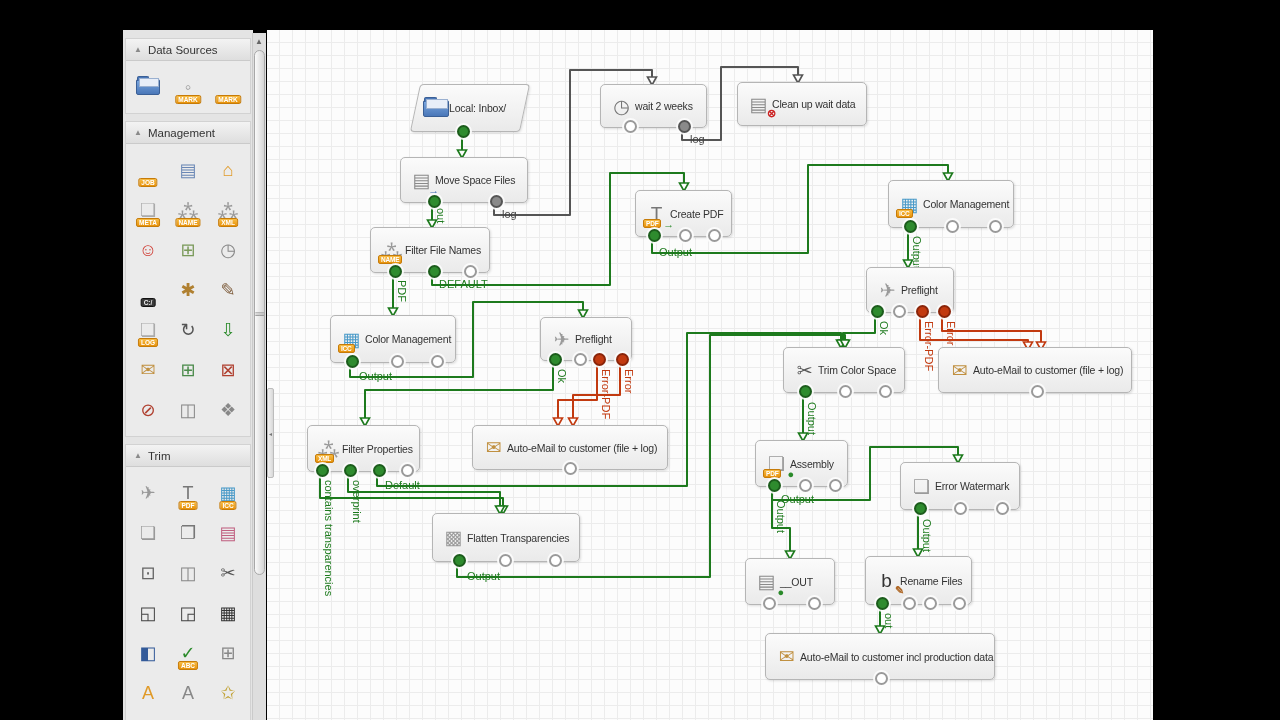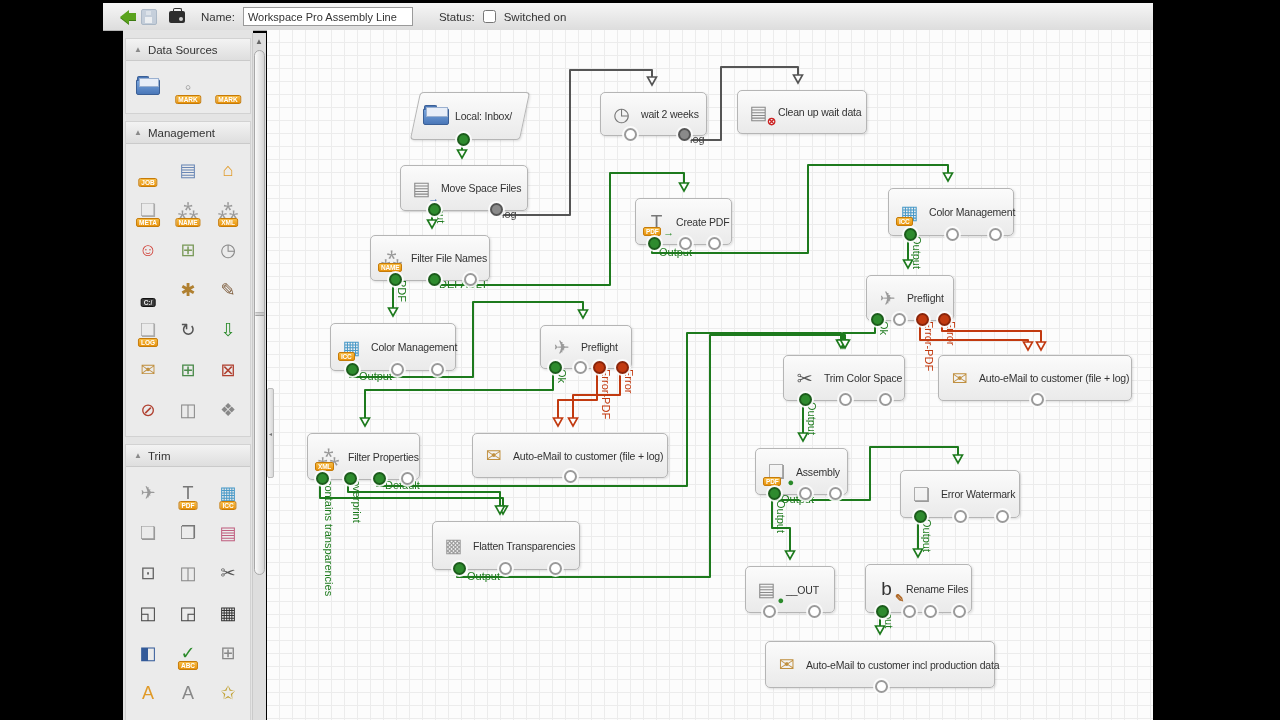--- a/index.html
+++ b/index.html
@@ -44,58 +44,42 @@
     background:linear-gradient(90deg,#fafafa,#d5d5d5);box-sizing:border-box;cursor:pointer;}
   #sbar-grip{position:absolute;left:0;right:0;top:258px;text-align:center;font-size:9px;color:#888;letter-spacing:-1px;}
   #splitter{position:absolute;left:267px;top:388px;width:7px;height:90px;background:linear-gradient(90deg,#f2f2f2,#d8d8d8);
     border:1px solid #bcbcbc;border-radius:2px;box-sizing:border-box;font-size:6px;color:#777;display:flex;align-items:center;justify-content:center;cursor:pointer;}
   
   #canvas{position:absolute;left:267px;top:30px;width:886px;height:690px;background-color:#fcfcfc;
     background-image:repeating-linear-gradient(to right,transparent 0 12px,#ececec 12px 13px),
                      repeating-linear-gradient(to bottom,transparent 0 12px,#ececec 12px 13px);}
   #edge-svg{position:absolute;left:0;top:0;width:886px;height:690px;}
   .node{position:absolute;border:1px solid #b5b5b5;border-radius:5px;background:linear-gradient(#fbfbfb,#eaeaea);
-    box-shadow:1px 1px 2.5px rgba(0,0,0,.13);display:flex;align-items:center;gap:6px;padding:0 7px;
-    box-sizing:border-box;font-size:10.5px;color:#333;white-space:nowrap;letter-spacing:-0.2px;cursor:pointer;margin-top:8px;}
+    box-shadow:1px 1px 2.5px rgba(0,0,0,.13);display:flex;align-items:center;gap:0;padding:0 7px;
+    box-sizing:border-box;font-size:10.5px;color:#333;white-space:nowrap;letter-spacing:-0.2px;cursor:pointer;}
   .node.skew{background:none;border:none;box-shadow:none;}
   .node.skew::before{content:'';position:absolute;inset:0;transform:skewX(-12deg);
     background:linear-gradient(#fbfbfb,#eaeaea);border:1px solid #b5b5b5;border-radius:4px;box-shadow:1px 1px 2.5px rgba(0,0,0,.13);}
   .node>*{position:relative;}
   .nicon{width:27px;height:26px;flex:none;display:flex;align-items:center;justify-content:center;position:relative;}
   .nicon .ch{font-size:19px;line-height:1;}
   .nicon .badge{left:0;transform:none;bottom:-1px;}
   .nicon .mk{position:absolute;right:-4px;bottom:-3px;font-size:11px;font-weight:bold;}
   .nicon .folder{width:24px;height:15px;background:linear-gradient(#7aa7e0,#4a77b8);border:1px solid #3a5f96;border-radius:2px;position:relative;}
   .nicon .folder::before{content:'';position:absolute;left:0;top:-4px;width:11px;height:4px;background:#4a77b8;border:1px solid #3a5f96;border-bottom:none;border-radius:2px 2px 0 0;}
   .nicon .folder::after{content:'';position:absolute;left:2px;top:-2px;width:20px;height:8px;background:#e8eef8;border:1px solid #9ab0d0;}
   .port{position:absolute;bottom:-6px;width:9px;height:9px;border-radius:50%;background:#fff;border:2px solid #9a9a9a;box-sizing:content-box;box-shadow:0 0 0 2px rgba(252,252,252,.9);cursor:pointer;}
   .port.green{background:#2e8b2e;border-color:#1c5c1c;}
   .port.red{background:#c23a10;border-color:#8a250a;}
   .port.gray{background:#8a8a8a;border-color:#555;}
 </style>
 </head>
 <body>
 
 <div id="stage">
-  <div id="toolbar">
-    <span class="tbtn">
-        <span class="back-ico"></span>
-      </span>
-    <span class="tbtn">
-        <span class="save-ico"></span>
-      </span>
-    <span class="tbtn">
-        <span class="case-ico"></span>
-      </span>
-    <span style="margin-left:6px;">Name:</span>
-    <input id="name-input" value="Workspace Pro Assembly Line" style="">
-    <span style="margin-left:18px;">Status:</span>
-    <input type="checkbox" id="status-check" style="">
-    <span>Switched on</span>
-  </div>
 
   <div id="sidebar">
       <div class="section">
         <div class="sec-head">
           <span class="sec-tri">▲</span>
           <span>Data Sources</span>
         </div>
         <div class="icon-grid">
           <div class="tile">
             <span class="folder"></span>

